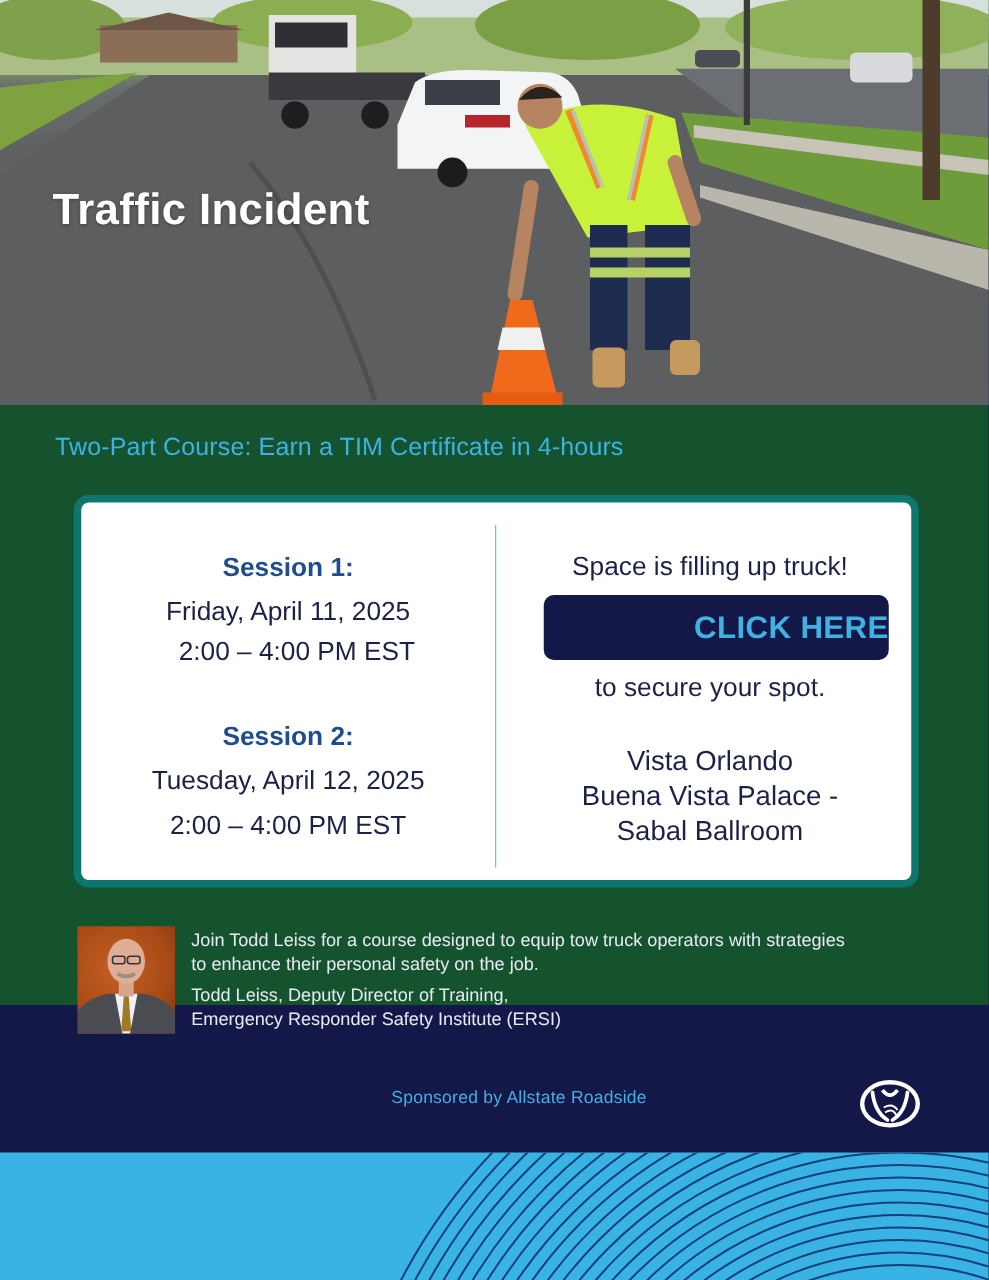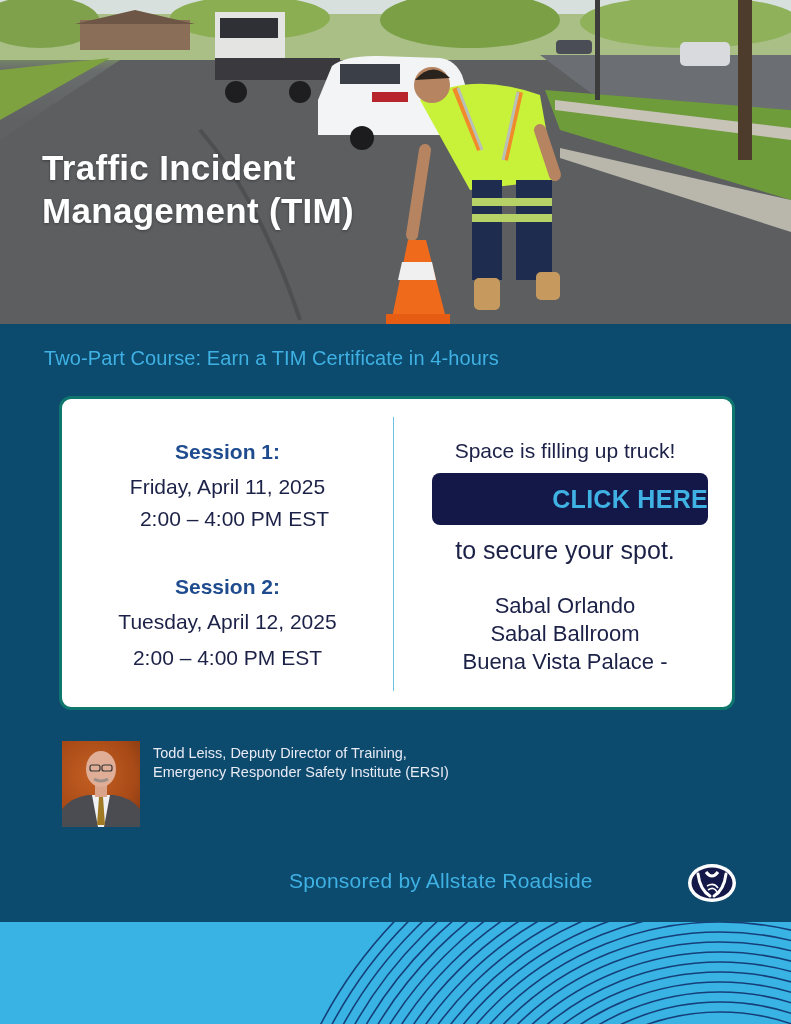--- a/index.html
+++ b/index.html
@@ -7,45 +7,45 @@
   body { font-family: "Liberation Sans", "DejaVu Sans", sans-serif; position: relative; }
 
   
   .hero { position: absolute; left: 0; top: 0; width: 791px; height: 324px; overflow: hidden;
     background: linear-gradient(180deg, #c9d6dc 0px, #9fb28a 20px, #7d9a5c 50px, #6a6d6e 70px, #5f6162 120px, #6a6b6c 324px); padding-left: 15px; }
   .hero svg.scene { position: absolute; left: 0; top: 0; }
   .hero-title { position: absolute; left: 42px; top: 146px; color: #ffffff; font-weight: 700;
     font-size: 35px; line-height: 43px; letter-spacing: 0.3px; text-shadow: 0 1px 3px rgba(0,0,0,0.35); }
 
   
-  .main { position: absolute; left: 0; top: 324px; width: 791px; height: 699px; background: #0c4a6e; }
+  .main { position: absolute; left: 0; top: 324px; width: 791px; height: 480px; background: #14532d; }
   .subtitle { position: absolute; left: 44px; top: 23px; font-size: 20px; color: #3fb1e3; letter-spacing: 0.1px; }
 
   .card { position: absolute; left: 59px; top: 72px; width: 676px; height: 314px; background: #ffffff;
-    border: 3px solid #0f766e; border-radius: 12px; }
+    border: 6px solid #0f766e; border-radius: 12px; }
   .card .divider { position: absolute; left: 331px; top: 18px; width: 1px; height: 274px; background: #6cc2e6; }
   .col-left { position: absolute; left: 0; top: 0; width: 331px; text-align: center; color: #1c2147; }
   .col-right { position: absolute; left: 332px; top: 0; width: 342px; text-align: center; color: #1c2147; }
   .sess-label { position: absolute; width: 100%; font-weight: 700; color: #1f4c8f; font-size: 21px; }
   .sess-line { position: absolute; width: 100%; font-size: 21px; color: #1c2147; }
 
   .cta-top { position: absolute; width: 100%; top: 40px; font-size: 21px; }
   .cta-btn { position: absolute; left: 38px; top: 74px; width: 276px; height: 52px; background: #141848;
     border-radius: 8px; color: #3fb1e3; font-weight: 700; font-size: 25px; line-height: 52px; text-align: right;
     cursor: pointer; letter-spacing: 0.3px; }
-  .cta-bottom { position: absolute; width: 100%; top: 137px; font-size: 25px; text-align: center; }
+  .cta-bottom { position: absolute; width: 100%; top: 137px; font-size: 21px; text-align: center; }
   .venue { position: absolute; width: 100%; top: 193px; font-size: 22px; line-height: 28px; }
 
   .bio { position: absolute; left: 62px; top: 417px; width: 620px; height: 86px; }
   .photo { position: absolute; left: 0; top: 0; width: 78px; height: 86px; overflow: hidden;
     background: radial-gradient(circle at 40% 40%, #c45f22 0%, #a84a17 60%, #7a3510 100%); }
   .bio-text { position: absolute; left: 91px; top: 3px; width: 530px; color: #e8eaf4; font-size: 14.5px; line-height: 19px; }
   .bio-text p + p { margin-top: 6px; }
 
-  .sponsor { position: absolute; left: 289px; top: 545px; font-size: 21px; color: #3fb1e3; letter-spacing: 0.2px; }
+  .sponsor { position: absolute; left: 313px; top: 545px; font-size: 14px; color: #3fb1e3; letter-spacing: 0.2px; }
   .logo { position: absolute; left: 686px; top: 538px; width: 52px; height: 42px; }
 
   
   .band { position: absolute; left: 0; top: 922px; width: 791px; height: 102px; background: #38b3e4; overflow: hidden; }
 </style>
 </head>
 <body>
 
 <div class="hero">
   <svg class="scene" width="791" height="324" viewBox="0 0 791 324">
@@ -104,21 +104,20 @@
 
     <path d="M425 150 L412 235" stroke="#b68460" stroke-width="12" stroke-linecap="round"></path>
     <path d="M540 130 L555 175" stroke="#b68460" stroke-width="12" stroke-linecap="round"></path>
 
     <polygon points="408,240 426,240 446,318 392,318" fill="#f06a1c"></polygon>
     <polygon points="402,262 432,262 436,280 398,280" fill="#f0f0f0"></polygon>
     <rect x="386" y="314" width="64" height="10" fill="#e65c12"></rect>
   </svg>
   <div class="hero-title">
     <div>Traffic Incident</div>
-    <div>Management (TIM)</div>
   </div>
 </div>
 
 <div class="main">
   <div class="subtitle">Two-Part Course: Earn a TIM Certificate in 4-hours</div>
 
   <div class="card">
     <div class="col-left">
       <div class="sess-label" style="top:41px">Session 1:</div>
       <div class="sess-line" style="top:76px">Friday, April 11, 2025</div>
@@ -126,41 +125,42 @@
       <div class="sess-label" style="top:176px">Session 2:</div>
       <div class="sess-line" style="top:211px">Tuesday, April 12, 2025</div>
       <div class="sess-line" style="top:247px">2:00 – 4:00 PM EST</div>
     </div>
     <div class="divider"></div>
     <div class="col-right">
       <div class="cta-top">Space is filling up truck!</div>
       <div class="cta-btn">CLICK HERE</div>
       <div class="cta-bottom">to secure your spot.</div>
       <div class="venue">
-        <div>Sabal Orlando</div>
+        <div>Vista Orlando</div>
+        <div>Buena Vista Palace -</div>
         <div>Sabal Ballroom</div>
-        <div>Buena Vista Palace -</div>
       </div>
     </div>
   </div>
 
   <div class="bio">
     <div class="photo">
       <svg width="78" height="86" viewBox="0 0 78 86">
         <path d="M0 86 L0 68 Q10 56 26 54 L52 54 Q68 56 78 68 L78 86 Z" fill="#4a4c52"></path>
         <polygon points="30,54 48,54 42,86 36,86" fill="#eef0f2"></polygon>
         <polygon points="37,56 41,56 43,84 35,84" fill="#a07a24"></polygon>
         <rect x="33" y="40" width="12" height="16" fill="#d9a48a"></rect>
         <ellipse cx="39" cy="28" rx="15" ry="18" fill="#e0ae96"></ellipse>
         <rect x="28" y="24" width="10" height="6" rx="2" fill="none" stroke="#333" stroke-width="1.2"></rect>
         <rect x="40" y="24" width="10" height="6" rx="2" fill="none" stroke="#333" stroke-width="1.2"></rect>
         <path d="M32 38 Q39 42 46 38" stroke="#9b8f88" stroke-width="3" fill="none"></path>
       </svg>
     </div>
     <div class="bio-text">
+      <p>Join Todd Leiss for a course designed to equip tow truck operators with strategies to enhance their personal safety on the job.</p>
       <p>
         <span>Todd Leiss, Deputy Director of Training,</span><br>
         <span>Emergency Responder Safety Institute (ERSI)</span>
       </p>
     </div>
   </div>
 
   <div class="sponsor">Sponsored by Allstate Roadside</div>
   <svg class="logo" viewBox="0 0 52 42">
     <ellipse cx="26" cy="21" rx="24" ry="19" fill="#ffffff"></ellipse>

